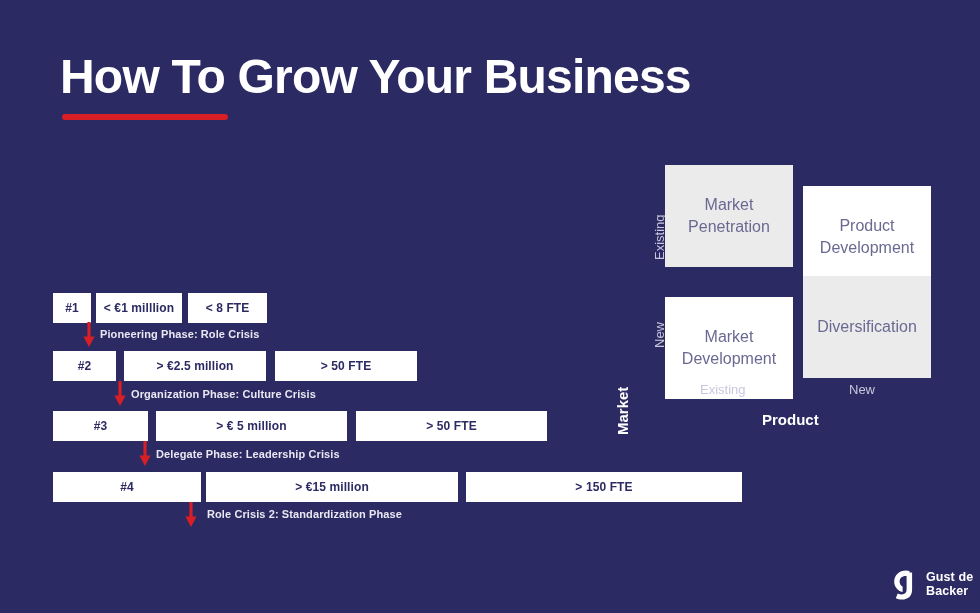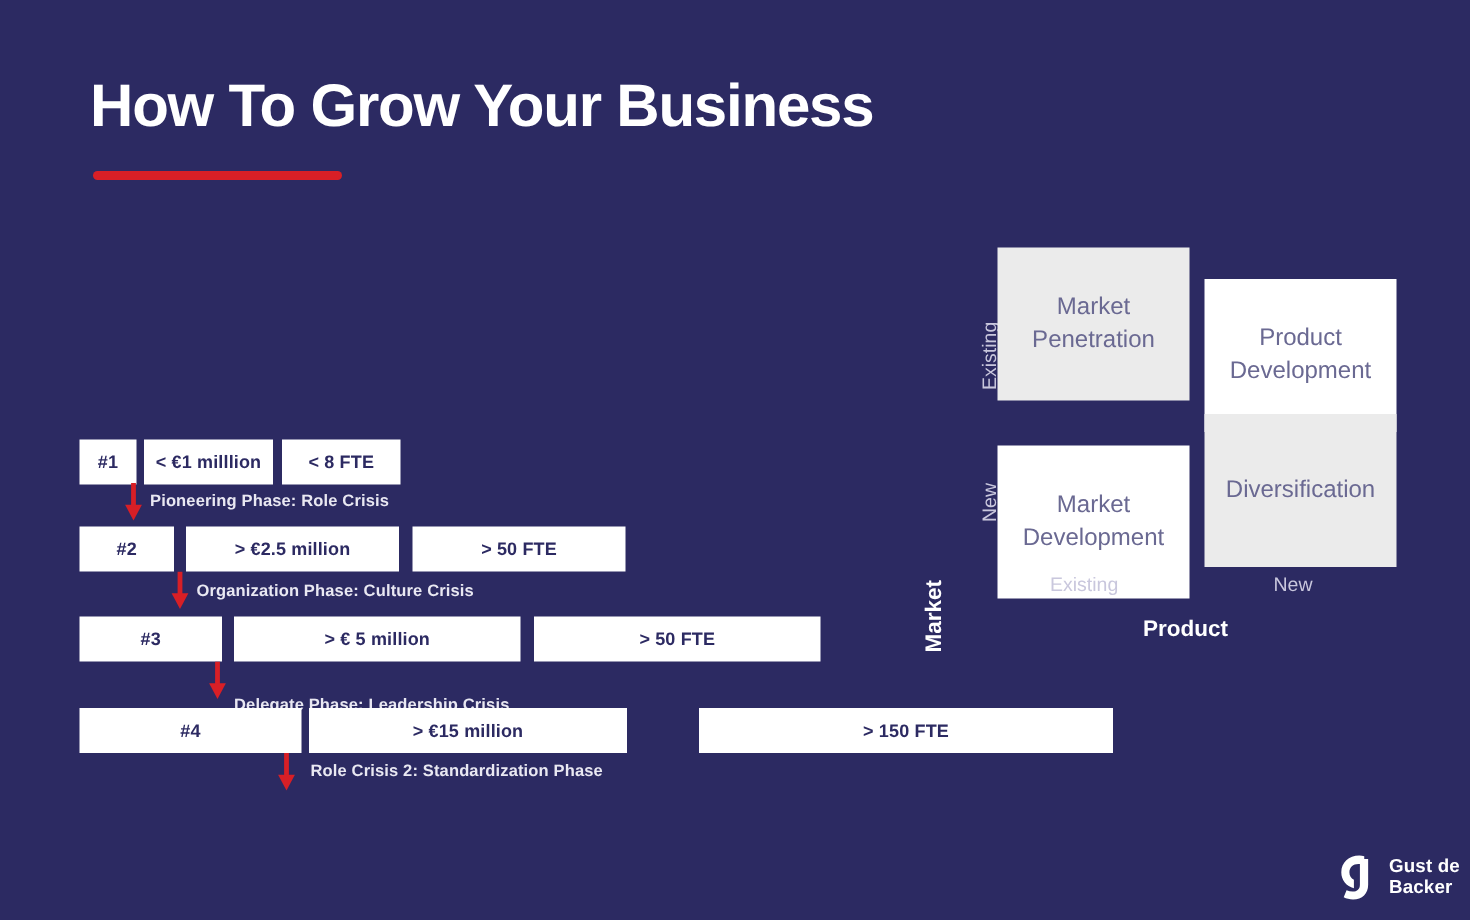--- a/index.html
+++ b/index.html
@@ -18,21 +18,21 @@
     position: absolute;
     inset: 0;
     background: #2c2a62;
   }
 
   
   .title {
     position: absolute;
     left: 60px;
     top: 49px;
-    font-size: 40px;
+    font-size: 48px;
     font-weight: bold;
     color: #ffffff;
     letter-spacing: -0.8px;
     white-space: nowrap;
   }
   .title-rule {
     position: absolute;
     left: 62px;
     top: 114px;
     width: 166px;
@@ -170,24 +170,24 @@
     </svg>
     <div class="caption" style="left:131px; top:388px;">Organization Phase: Culture Crisis</div>
 
     <div class="chip" style="left:53px; top:411px; width:95px;">#3</div>
     <div class="chip" style="left:156px; top:411px; width:191px;">&gt; € 5 million</div>
     <div class="chip" style="left:356px; top:411px; width:191px;">&gt; 50 FTE</div>
     <svg class="arrow" style="left:137px; top:441px;" viewBox="0 0 16 26">
       <path d="M8 0 L8 16" stroke="#d81f26" stroke-width="3.2" fill="none"></path>
       <path d="M2.4 14.5 L13.6 14.5 L8 25 Z" fill="#d81f26"></path>
     </svg>
-    <div class="caption" style="left:156px; top:448px;margin-top:16px;">Delegate Phase: Leadership Crisis</div>
+    <div class="caption" style="left:156px; top:448px;">Delegate Phase: Leadership Crisis</div>
 
     <div class="chip" style="left:53px; top:472px; width:148px;">#4</div>
-    <div class="chip" style="left:206px; top:472px; width:212px;">&gt; €15 million</div>
+    <div class="chip" style="left:206px; top:472px; width:252px;">&gt; €15 million</div>
     <div class="chip" style="left:466px; top:472px; width:276px;">&gt; 150 FTE</div>
     <svg class="arrow" style="left:183px; top:502px;" viewBox="0 0 16 26">
       <path d="M8 0 L8 16" stroke="#d81f26" stroke-width="3.2" fill="none"></path>
       <path d="M2.4 14.5 L13.6 14.5 L8 25 Z" fill="#d81f26"></path>
     </svg>
     <div class="caption" style="left:207px; top:508px;">Role Crisis 2: Standardization Phase</div>
   </div>
 
   <div class="matrix">
 

